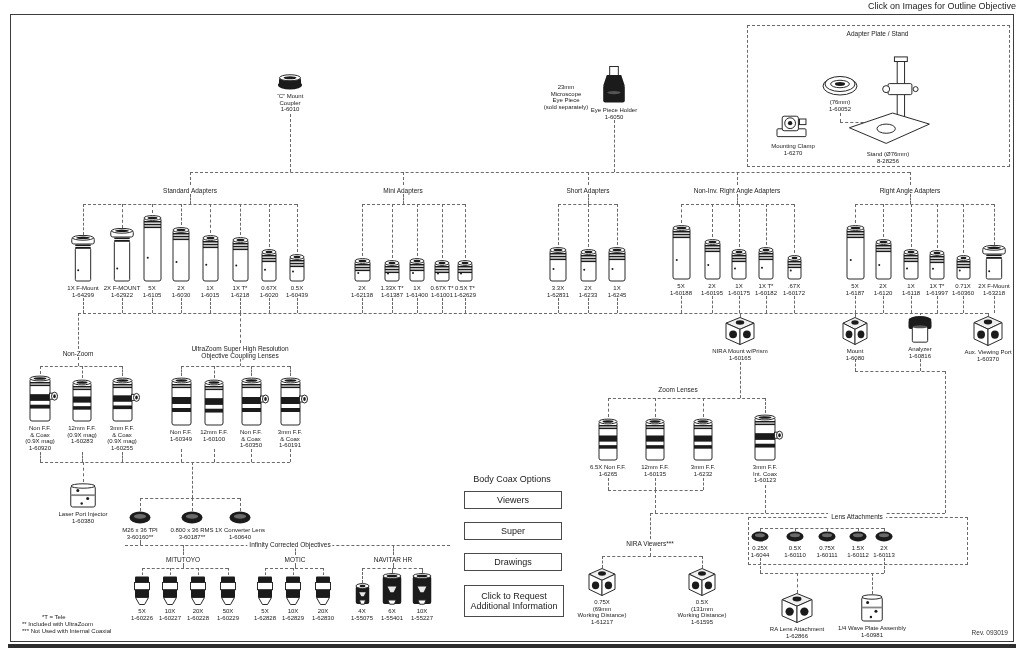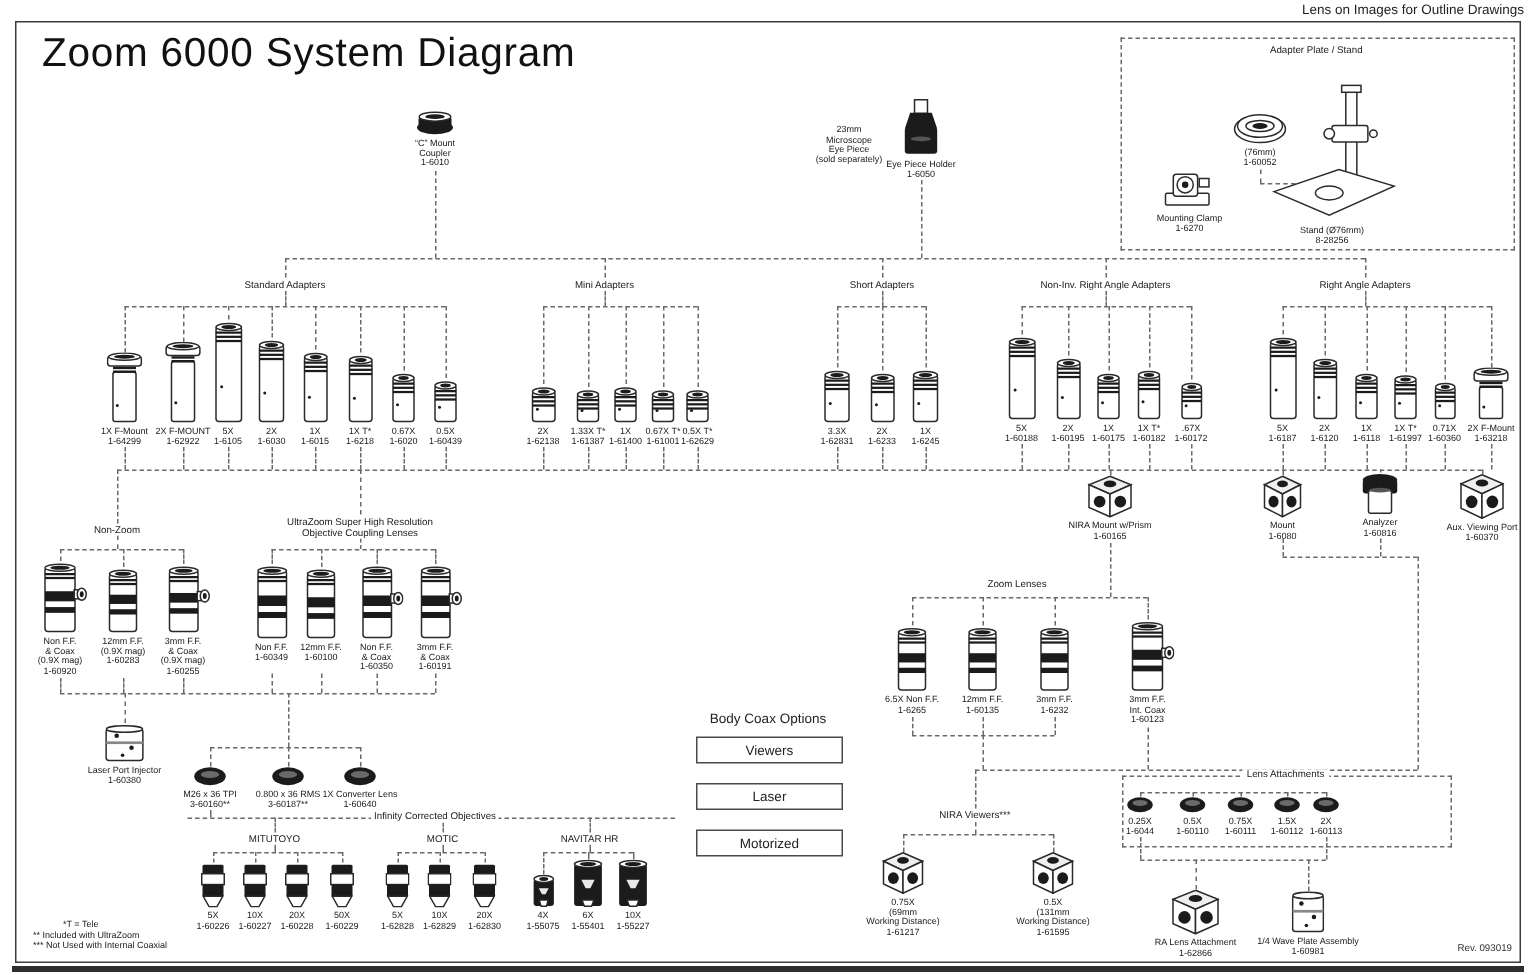--- a/index.html
+++ b/index.html
@@ -23,29 +23,29 @@
   .ilabel{position:absolute;transform:translateX(-50%);text-align:center;font-size:6px;line-height:6.6px;
           white-space:nowrap;z-index:5;color:#1a1a1a;}
   .btn{position:absolute;border:1px solid #4a4a4a;background:#fff;display:flex;align-items:center;
        justify-content:center;text-align:center;font-size:9px;line-height:10px;color:#222;z-index:6;cursor:pointer;}
   #bto-title{position:absolute;transform:translateX(-50%);font-size:9px;color:#222;z-index:6;}
 </style>
 </head>
 <body>
 
 <div id="stage">
-  <div id="header-note">Lens on Images for Outline Drawings</div>
+  <div id="header-note">Click on Images for Outline Objective</div>
   <div id="border-box"></div>
   <div id="bottom-bar"></div>
-  <h1 id="page-title" style="margin:0;font-weight:normal;font-size:27px;">Zoom 6000 System Diagram</h1>
 
   <div id="bto-title" style="left:512px;top:474px;">Body Coax Options</div>
   <div class="btn" style="left:464px;top:491px;width:96px;height:16px;">Viewers</div>
-  <div class="btn" style="left:464px;top:522px;width:96px;height:16px;">Laser</div>
-  <div class="btn" style="left:464px;top:553px;width:96px;height:16px;">Motorized</div>
+  <div class="btn" style="left:464px;top:522px;width:96px;height:16px;">Super</div>
+  <div class="btn" style="left:464px;top:553px;width:96px;height:16px;">Drawings</div>
+  <div class="btn" style="left:464px;top:585px;width:96px;height:28px;padding:1px;">Click to Request Additional Information</div>
 
   <div id="footnotes">
     <div>*T = Tele</div>
     <div>** Included with UltraZoom</div>
     <div>*** Not Used with Internal Coaxial</div>
   </div>
   <div id="rev">Rev. 093019</div>
 <div class="hl" style="left: 190px; top: 172px; width: 720px;"></div>
     <div class="hl" style="left: 83px; top: 204px; width: 214px;"></div>
     <div class="hl" style="left: 362px; top: 204px; width: 103px;"></div>

